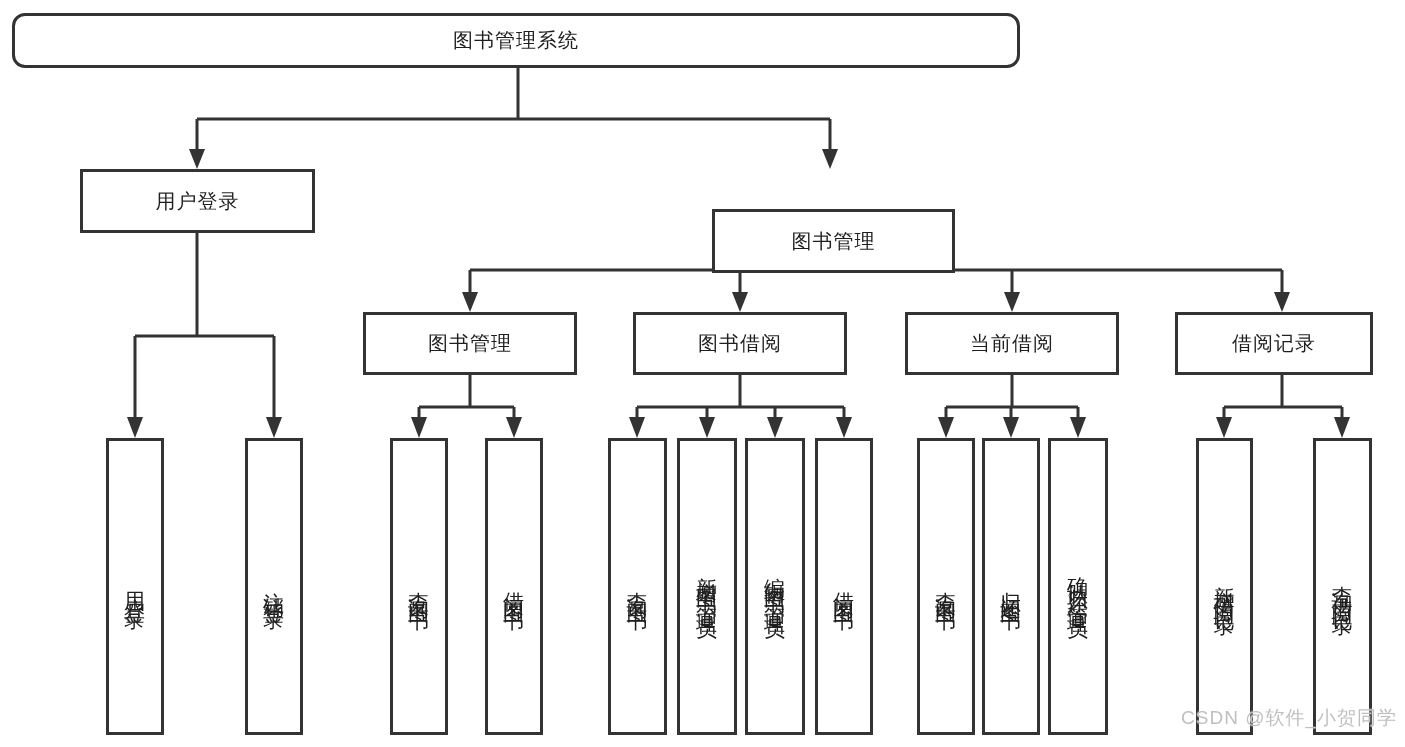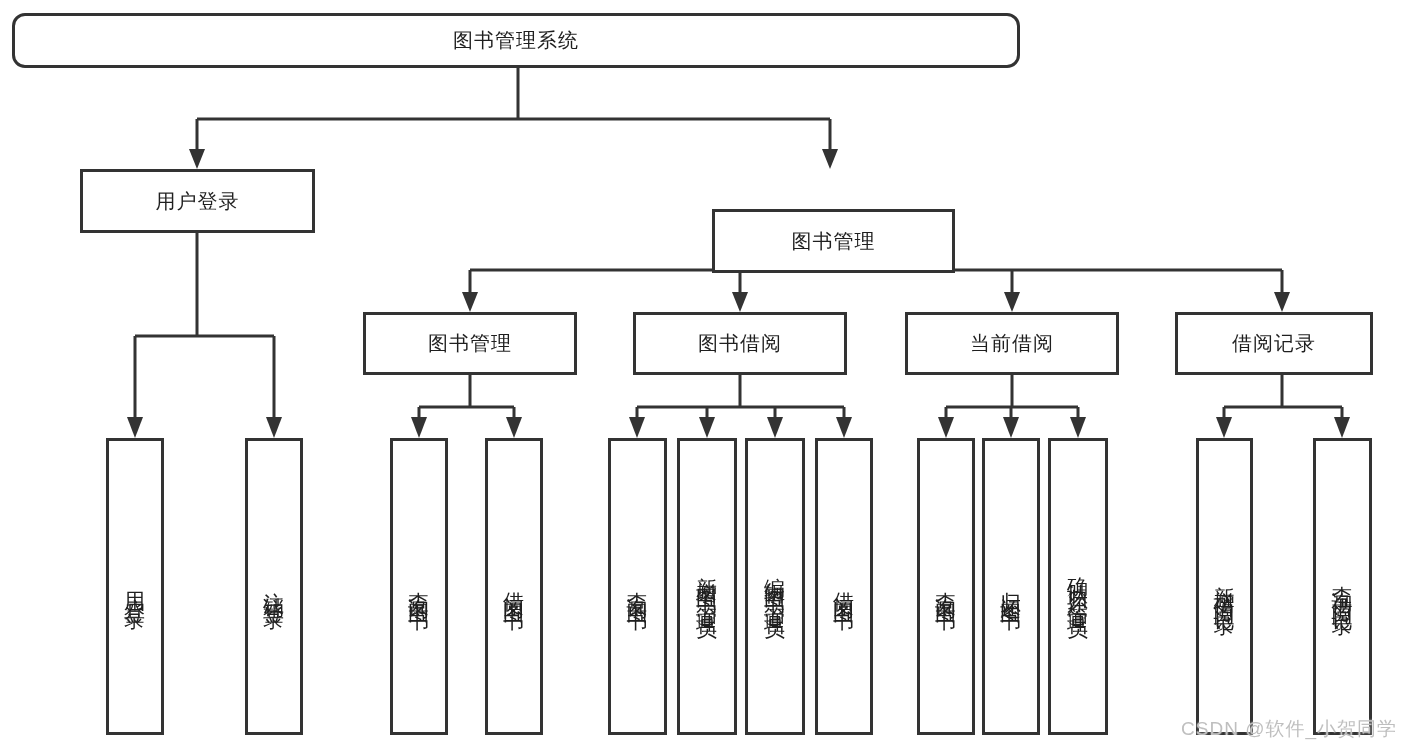--- a/index.html
+++ b/index.html
@@ -33,21 +33,21 @@
   }
   .node.v {
     writing-mode: vertical-rl;
     font-size: 21px;
     letter-spacing: 6px;
     line-height: 1;
   }
   .watermark {
     position: absolute;
     right: 8px;
-    bottom: 5px;
+    bottom: 16px;
     font-size: 19px;
     color: #bfbfbf;
     letter-spacing: 1px;
     white-space: nowrap;
     text-shadow: 0 0 2px #ffffff;
   }
 </style>
 </head>
 <body>
 

